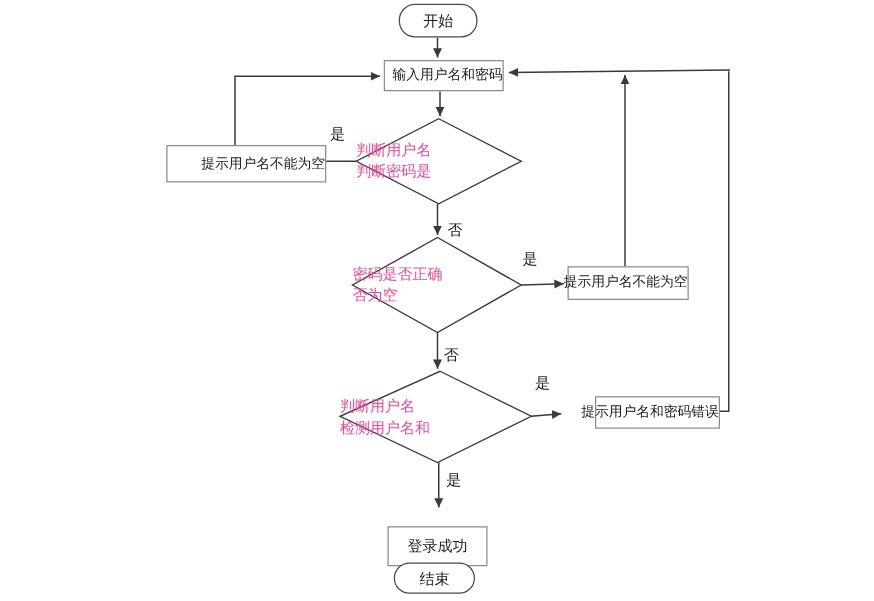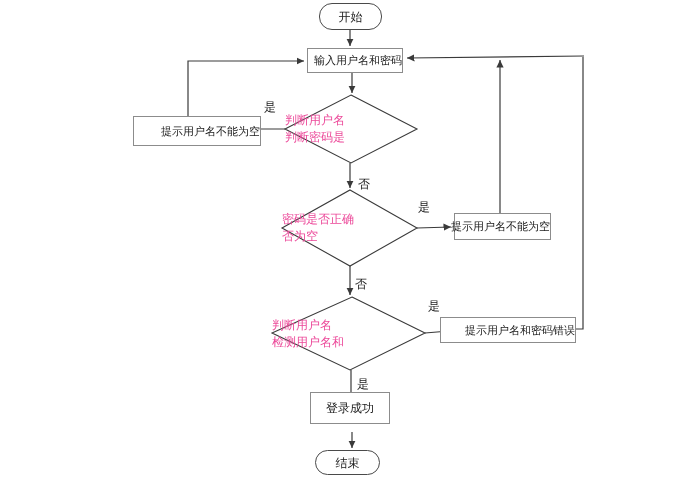--- a/index.html
+++ b/index.html
@@ -59,25 +59,25 @@
   </div>
 
   <div class="node box small" style="left:133px;top:116px;width:128px;height:30px;">
     <span>提示用户名不能为空</span>
   </div>
 
   <div class="node box small" style="left:454px;top:213px;width:97px;height:27px;">
     <span>提示用户名不能为空</span>
   </div>
 
-  <div class="node box small" style="left:440px;top:317px;width:136px;height:26px;">
+  <div class="node box small" style="left:476px;top:317px;width:100px;height:26px;">
     <span>提示用户名和密码错误</span>
   </div>
 
-  <div class="node box" style="left:310px;top:392px;width:80px;height:32px;">
+  <div class="node box" style="left:310px;top:421px;width:80px;height:32px;">
     <span>登录成功</span>
   </div>
 
   <div class="node term" style="left:315px;top:450px;width:65px;height:25px;">
     <span>结束</span>
   </div>
 
   <div class="dlabel" style="left:285px;top:95px;width:132px;height:68px;">
     <span>判断用户名</span>
     <span>判断密码是</span>

